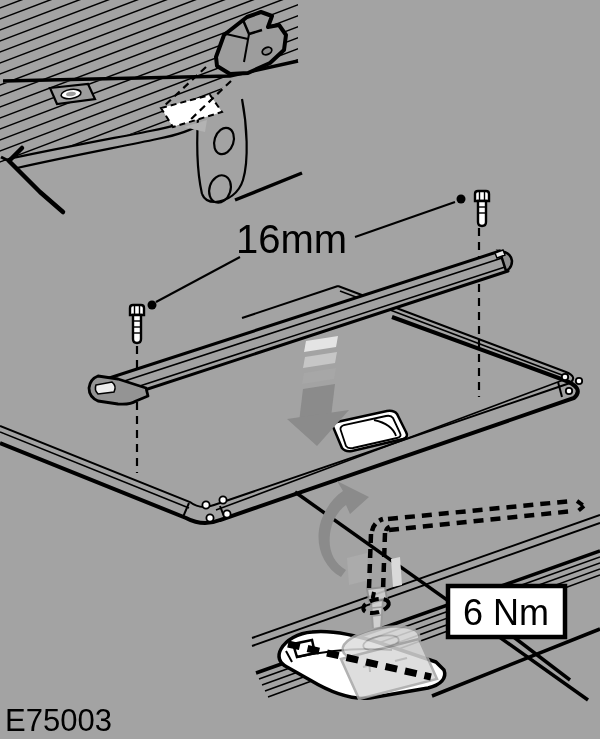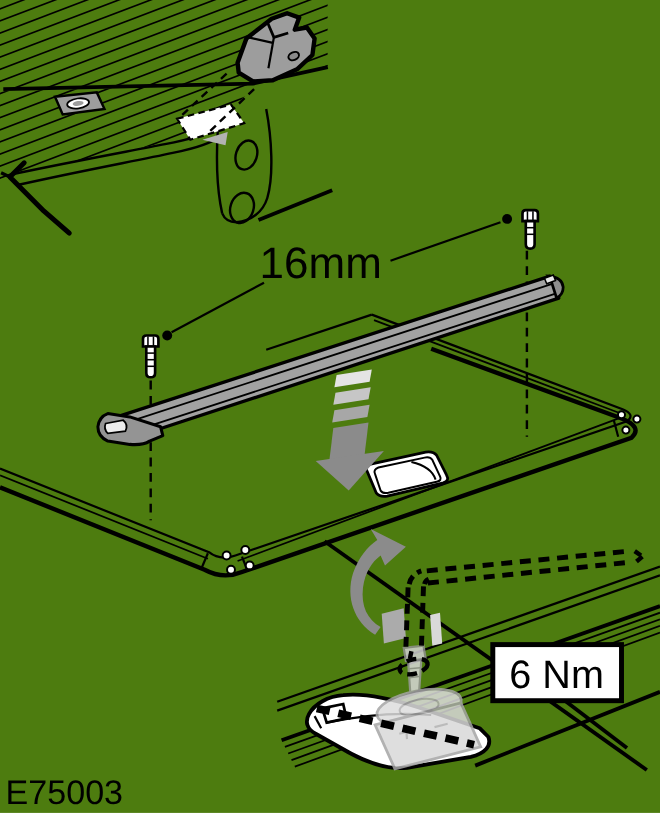--- a/index.html
+++ b/index.html
@@ -1,16 +1,16 @@
 <!DOCTYPE html>
 <html><head>
 <meta charset="utf-8">
 <style>
   html,body{margin:0;padding:0;background:#ffffff;}
-  #stage{position:relative;width:600px;height:739px;background:#4d7c0f;overflow:hidden;
+  #stage{position:relative;width:600px;height:739px;background:#a3a3a3;overflow:hidden;
          font-family:"Liberation Sans", sans-serif;}
   svg{position:absolute;left:0;top:0;}
   text{font-family:"Liberation Sans", sans-serif;fill:#000;}
   .lbl-16{font-size:40px;}
   .lbl-nm{font-size:36px;}
   .lbl-id{font-size:31px;}
 </style>
 </head>
 <body>
 

